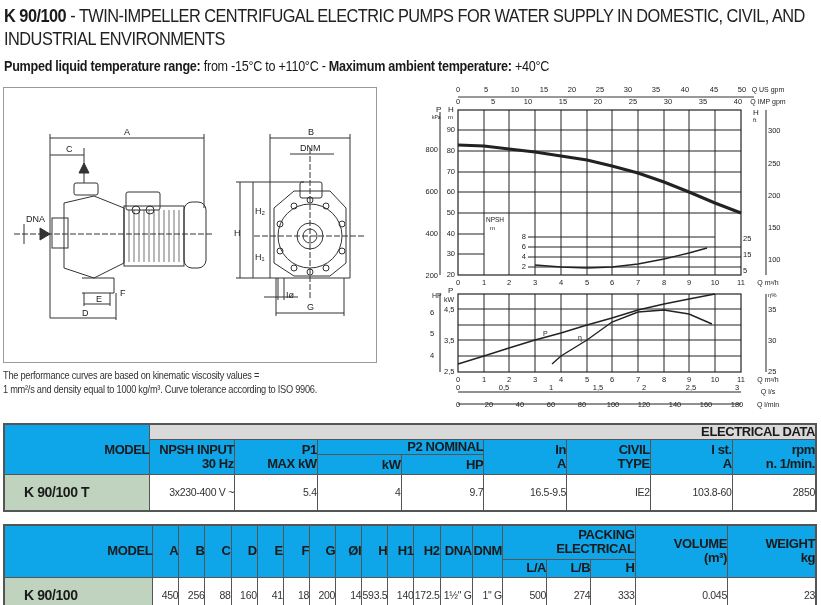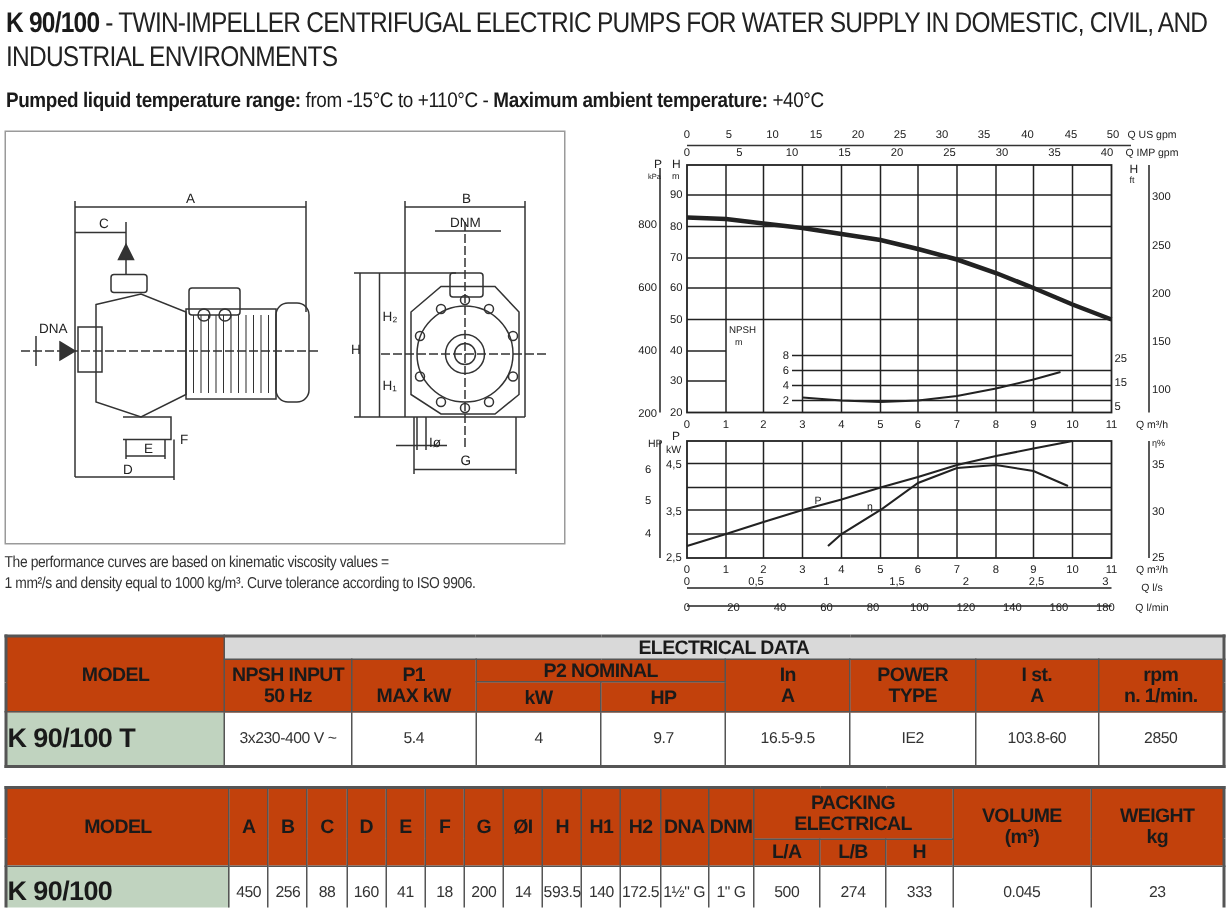--- a/index.html
+++ b/index.html
@@ -6,25 +6,25 @@
   body { width: 821px; height: 605px; background: #ffffff; font-family: "Liberation Sans", sans-serif; color: #1a1a1a; position: relative; overflow: hidden; }
   .title { position: absolute; left: 4px; top: 4px; width: 815px; font-size: 19px; line-height: 23px; letter-spacing: -0.6px; transform: scaleX(0.86); transform-origin: left top; width: 950px; }
   .title b { font-weight: bold; }
   .title .rest { font-weight: normal; color: #222; }
   .subtitle { position: absolute; left: 4px; top: 58px; font-size: 14px; letter-spacing: -0.3px; transform: scaleX(0.9); transform-origin: left top; white-space: nowrap; }
   .subtitle .lbl { font-weight: bold; }
   .drawing-box { position: absolute; left: 3px; top: 87px; width: 374px; height: 276px; border: 1px solid #9a9a9a; background: #fff; }
   .note { position: absolute; left: 3px; top: 368px; font-size: 10.5px; line-height: 14px; color: #333; letter-spacing: -0.3px; transform: scaleX(0.88); transform-origin: left top; width: 420px; }
   .chart { position: absolute; left: 418px; top: 82px; width: 403px; height: 330px; }
   table { border-collapse: collapse; position: absolute; font-size: 12px; }
-  td, th { border: 1px solid #555; text-align: center; }
-  th { background: #c2410c; font-weight: bold; letter-spacing: -0.4px; font-size: 13px; line-height: 14px; }
+  td, th { border: 1px solid #555; text-align: right; }
+  th { background: #0ea5e9; font-weight: bold; letter-spacing: -0.4px; font-size: 13px; line-height: 14px; }
   .t1 { left: 3px; top: 423px; width: 814px; }
   .t2 { left: 3px; top: 524px; width: 814px; }
-  td.model { background: #c0d3bf; text-align: left; font-weight: bold; font-size: 18px; padding-left: 0; letter-spacing: -0.4px; }
+  td.model { background: #c0d3bf; text-align: left; font-weight: bold; font-size: 14px; padding-left: 19px; letter-spacing: -0.4px; }
   td.val { font-size: 10.5px; color: #333; letter-spacing: -0.3px; height: 36px; }
   .topbar { height: 14px; font-size: 13px; line-height: 13px; }
   .outer { border: 2px solid #555; }
 </style>
 </head>
 <body>
 
 <div class="title">
   <b>K 90/100</b><span class="rest"> - TWIN-IMPELLER CENTRIFUGAL ELECTRIC PUMPS FOR WATER SUPPLY IN DOMESTIC, CIVIL, AND INDUSTRIAL ENVIRONMENTS</span>
 </div>
@@ -346,25 +346,25 @@
       <col style="width:84px">
       <col style="width:82px">
       <col style="width:84px">
   </colgroup>
   <tbody>
       <tr class="topbar">
     <th rowspan="3">MODEL</th>
     <th colspan="8" style="background:#d9d9d9;">ELECTRICAL DATA</th>
   </tr>
   <tr>
-    <th rowspan="2"><span>NPSH INPUT</span><br><span>50 Hz</span></th>
+    <th rowspan="2"><span>NPSH INPUT</span><br><span>30 Hz</span></th>
     <th rowspan="2"><span>P1</span><br><span>MAX kW</span></th>
     <th colspan="2">P2 NOMINAL</th>
     <th rowspan="2"><span>In</span><br><span>A</span></th>
-    <th rowspan="2"><span>POWER</span><br><span>TYPE</span></th>
+    <th rowspan="2"><span>CIVIL</span><br><span>TYPE</span></th>
     <th rowspan="2"><span>I st.</span><br><span>A</span></th>
     <th rowspan="2"><span>rpm</span><br><span>n. 1/min.</span></th>
   </tr>
   <tr>
     <th style="height:20px">kW</th>
     <th>HP</th>
   </tr>
   <tr>
     <td class="model">K 90/100 T</td>
     <td class="val">3x230-400 V ~</td>

